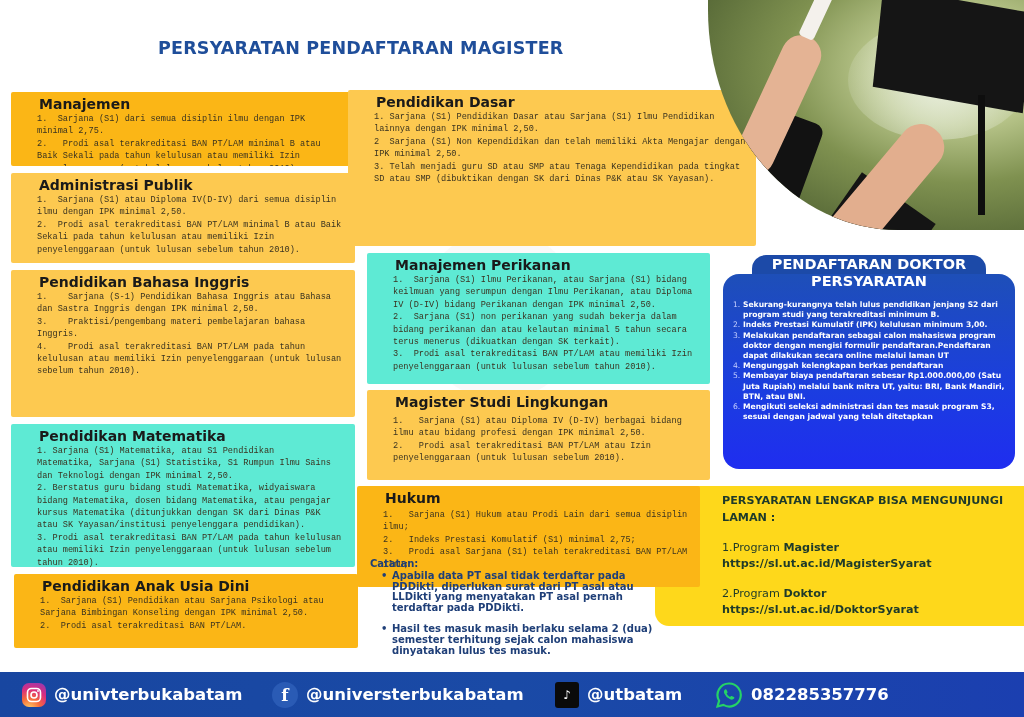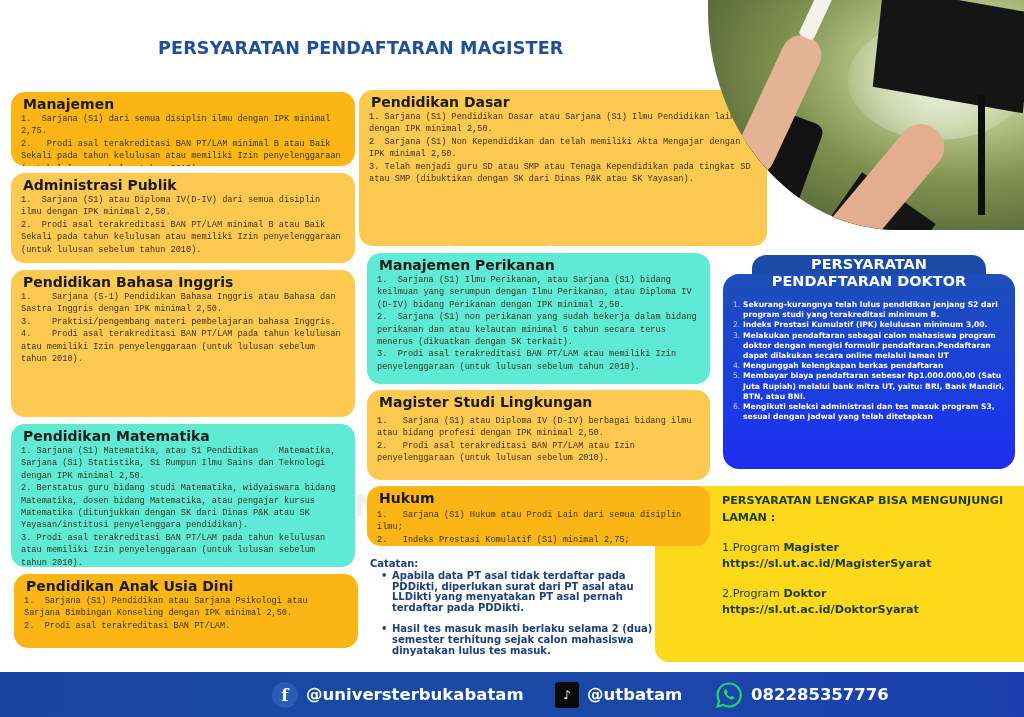--- a/index.html
+++ b/index.html
@@ -6,21 +6,21 @@
   html, body { width: 1024px; height: 717px; overflow: hidden; background: #ffffff; }
   body { position: relative; font-family: "DejaVu Sans", sans-serif; color: #2b2b2b; }
 
   .title {
     position: absolute; left: 158px; top: 38px;
     font-family: "DejaVu Sans", sans-serif; font-weight: bold;
     font-size: 17.5px; color: #1f4e9a; letter-spacing: 0.2px;
   }
 
   .card {
-    position: absolute; border-radius: 14px; padding: 4px 10px 6px 10px;
+    position: absolute; border-radius: 2px; padding: 4px 10px 6px 26px;
     overflow: hidden;
   }
   .card.c1 { background: #fbb616; }
   .card.c2 { background: #fdc950; }
   .card.c3 { background: #5eead4; }
   .card h2 {
     font-family: "DejaVu Sans", sans-serif; font-weight: bold;
     font-size: 14px; color: #1a1a1a; margin-left: 2px; line-height: 17px;
   }
   .card .lines { font-size: 8.6px; line-height: 12.4px; color: #3a3320; font-family: Liberation Mono, monospace; }
@@ -57,21 +57,21 @@
     position: absolute; left: 752px; top: 256px; width: 234px; text-align: center;
     font-family: "DejaVu Sans", sans-serif; font-weight: bold; font-size: 14.5px;
     line-height: 17px; color: #ffffff;
   }
   .doktor ol { list-style: none; font-size: 7.6px; line-height: 10.2px; color: #ffffff; font-weight: bold; }
   .doktor ol li { display: flex; }
   .doktor ol li .n { width: 10px; color: #c6d0ff; font-weight: normal; flex: none; }
 
   
   .links {
-    position: absolute; left: 655px; top: 486px; width: 369px; height: 176px;
+    position: absolute; left: 655px; top: 486px; width: 369px; height: 140px;
     background: #fed81b; border-radius: 14px 0 0 14px; padding: 6px 10px 0 67px;
   }
   .links .head { font-weight: bold; font-size: 11.2px; line-height: 17px; color: #1e3a2a; }
   .links .prog { margin-top: 14px; font-size: 11.2px; line-height: 16px; color: #1e3a2a; }
   .links .prog b { font-weight: bold; }
   .links .url { font-weight: bold; font-size: 11.2px; line-height: 16px; color: #1e3a2a; }
 
   
   .notes { position: absolute; left: 370px; top: 559px; width: 290px; font-size: 10px; line-height: 10.8px; color: #1f3f78; font-weight: bold; }
   .notes .head { margin-bottom: 1px; }
@@ -139,21 +139,21 @@
 </div>
 
 <div class="card c1" style="left:14px; top:574px; width:344px; height:74px;">
   <h2>Pendidikan Anak Usia Dini</h2>
   <div class="lines">
     <div>1.  Sarjana (S1) Pendidikan atau Sarjana Psikologi atau Sarjana Bimbingan Konseling dengan IPK minimal 2,50.</div>
     <div>2.  Prodi asal terakreditasi BAN PT/LAM.</div>
   </div>
 </div>
 
-<div class="card c2" style="left:359px; top:90px; width:408px; height:156px;">
+<div class="card c2" style="left:348px; top:90px; width:408px; height:156px;">
   <h2>Pendidikan Dasar</h2>
   <div class="lines">
     <div>1. Sarjana (S1) Pendidikan Dasar atau Sarjana (S1) Ilmu Pendidikan lainnya dengan IPK minimal 2,50.</div>
     <div>2  Sarjana (S1) Non Kependidikan dan telah memiliki Akta Mengajar dengan IPK minimal 2,50.</div>
     <div>3. Telah menjadi guru SD atau SMP atau Tenaga Kependidikan pada tingkat SD atau SMP (dibuktikan dengan SK dari Dinas P&amp;K atau SK Yayasan).</div>
   </div>
 </div>
 
 <div class="card c3" style="left:367px; top:253px; width:343px; height:131px;">
   <h2>Manajemen Perikanan</h2>
@@ -177,21 +177,21 @@
   <div class="prog">
     <span>1.Program </span><b>Magister</b>
   </div>
   <div class="url">https://sl.ut.ac.id/MagisterSyarat</div>
   <div class="prog">
     <span>2.Program </span><b>Doktor</b>
   </div>
   <div class="url">https://sl.ut.ac.id/DoktorSyarat</div>
 </div>
 
-<div class="card c1" style="left:367px; top:486px; width:343px; height:60px;">
+<div class="card c1" style="left:357px; top:486px; width:343px; height:101px;">
   <h2 style="margin-bottom:2px;">Hukum</h2>
   <div class="lines">
     <div>1.   Sarjana (S1) Hukum atau Prodi Lain dari semua disiplin ilmu;</div>
     <div>2.   Indeks Prestasi Komulatif (S1) minimal 2,75;</div>
     <div>3.   Prodi asal Sarjana (S1) telah terakreditasi BAN PT/LAM ilmu;</div>
   </div>
 </div>
 
 <div class="notes">
   <div class="head">Catatan:</div>
@@ -235,25 +235,35 @@
         <span class="n">5.</span>
         <span>Membayar biaya pendaftaran sebesar Rp1.000.000,00 (Satu Juta Rupiah) melalui bank mitra UT, yaitu: BRI, Bank Mandiri, BTN, atau BNI.</span>
       </li>
     <li>
         <span class="n">6.</span>
         <span>Mengikuti seleksi administrasi dan tes masuk program S3, sesuai dengan jadwal yang telah ditetapkan</span>
       </li>
   </ol>
 </div>
 <div class="doktor-title">
+  <div>PENDAFTARAN DOKTOR</div>
   <div>PERSYARATAN</div>
-  <div>PENDAFTARAN DOKTOR</div>
 </div>
 
 <div class="footer">
+  <div class="social" style="left:22px;">
+    <span class="ic ig">
+      <svg width="16" height="16" viewBox="0 0 16 16">
+          <rect x="1.5" y="1.5" width="13" height="13" rx="4" fill="none" stroke="#fff" stroke-width="1.6"></rect>
+          <circle cx="8" cy="8" r="3" fill="none" stroke="#fff" stroke-width="1.6"></circle>
+          <circle cx="12" cy="4" r="0.9" fill="#fff"></circle>
+        </svg>
+    </span>
+    <span>@univterbukabatam</span>
+  </div>
   <div class="social" style="left:272px;">
     <span class="ic fb">f</span>
     <span>@universterbukabatam</span>
   </div>
   <div class="social" style="left:555px;">
     <span class="ic tt">♪</span>
     <span>@utbatam</span>
   </div>
   <div class="social" style="left:715px;">
     <span class="ic wa">

